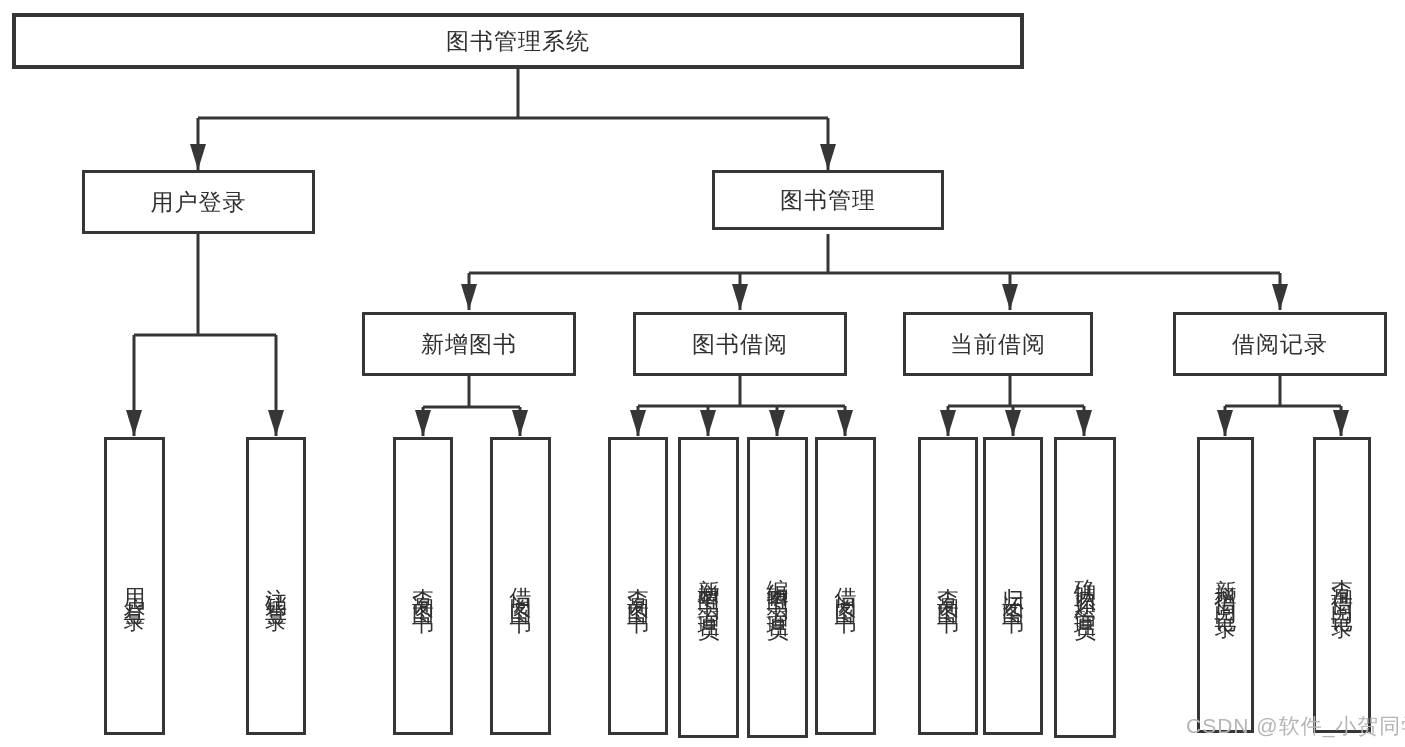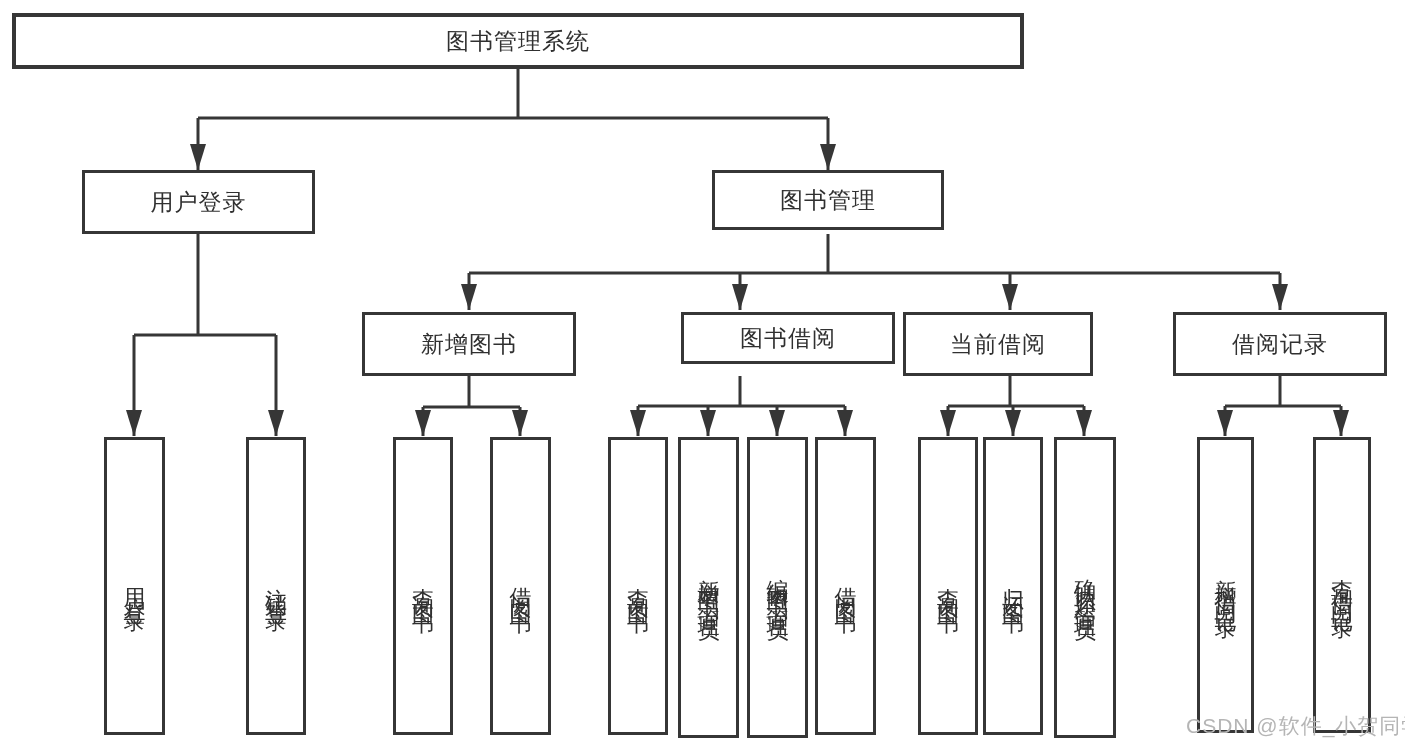--- a/index.html
+++ b/index.html
@@ -109,21 +109,21 @@
   <div class="hbox" style="left:82px;top:170px;width:233px;height:64px;">
     <span>用户登录</span>
   </div>
   <div class="hbox" style="left:712px;top:170px;width:232px;height:60px;">
     <span>图书管理</span>
   </div>
 
   <div class="hbox" style="left:362px;top:312px;width:214px;height:64px;">
     <span>新增图书</span>
   </div>
-  <div class="hbox" style="left:633px;top:312px;width:214px;height:52px;margin-left:48px;">
+  <div class="hbox" style="left:633px;top:312px;width:214px;height:64px;">
     <span>图书借阅</span>
   </div>
   <div class="hbox" style="left:903px;top:312px;width:190px;height:64px;">
     <span>当前借阅</span>
   </div>
   <div class="hbox" style="left:1173px;top:312px;width:214px;height:64px;">
     <span>借阅记录</span>
   </div>
 
   <div class="vbox" style="left:104px;top:437px;width:61px;height:298px;">

